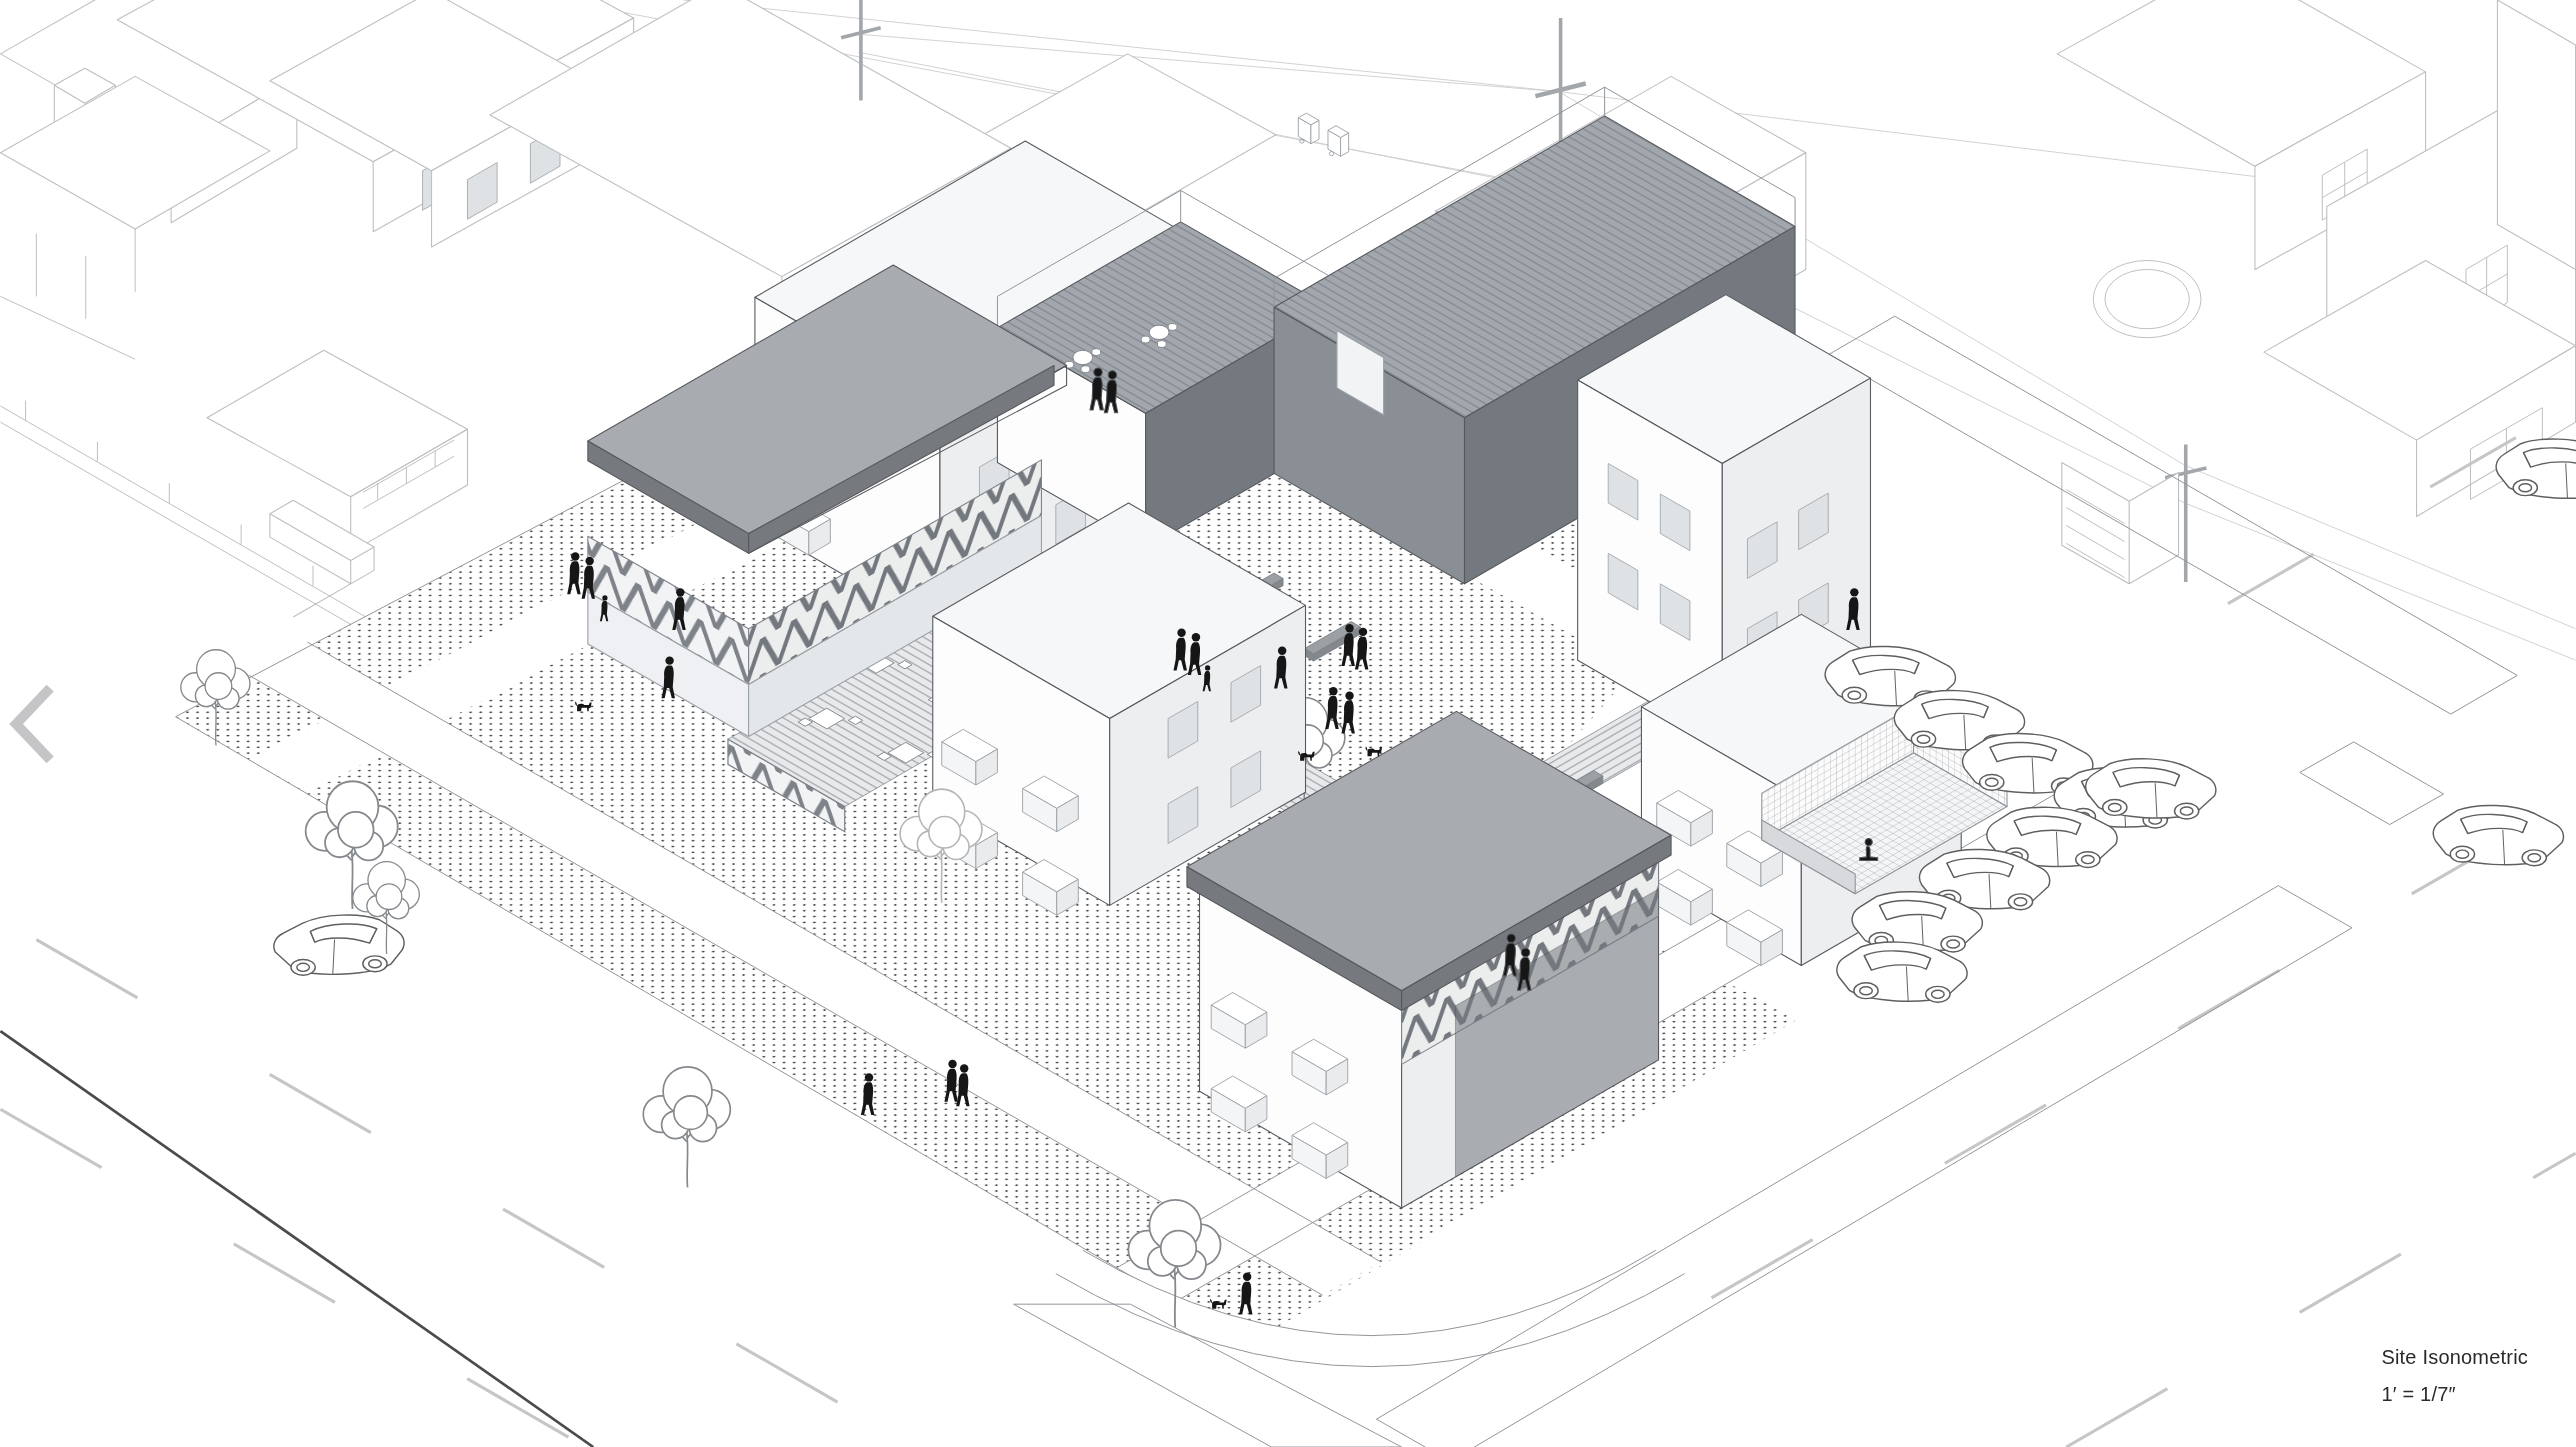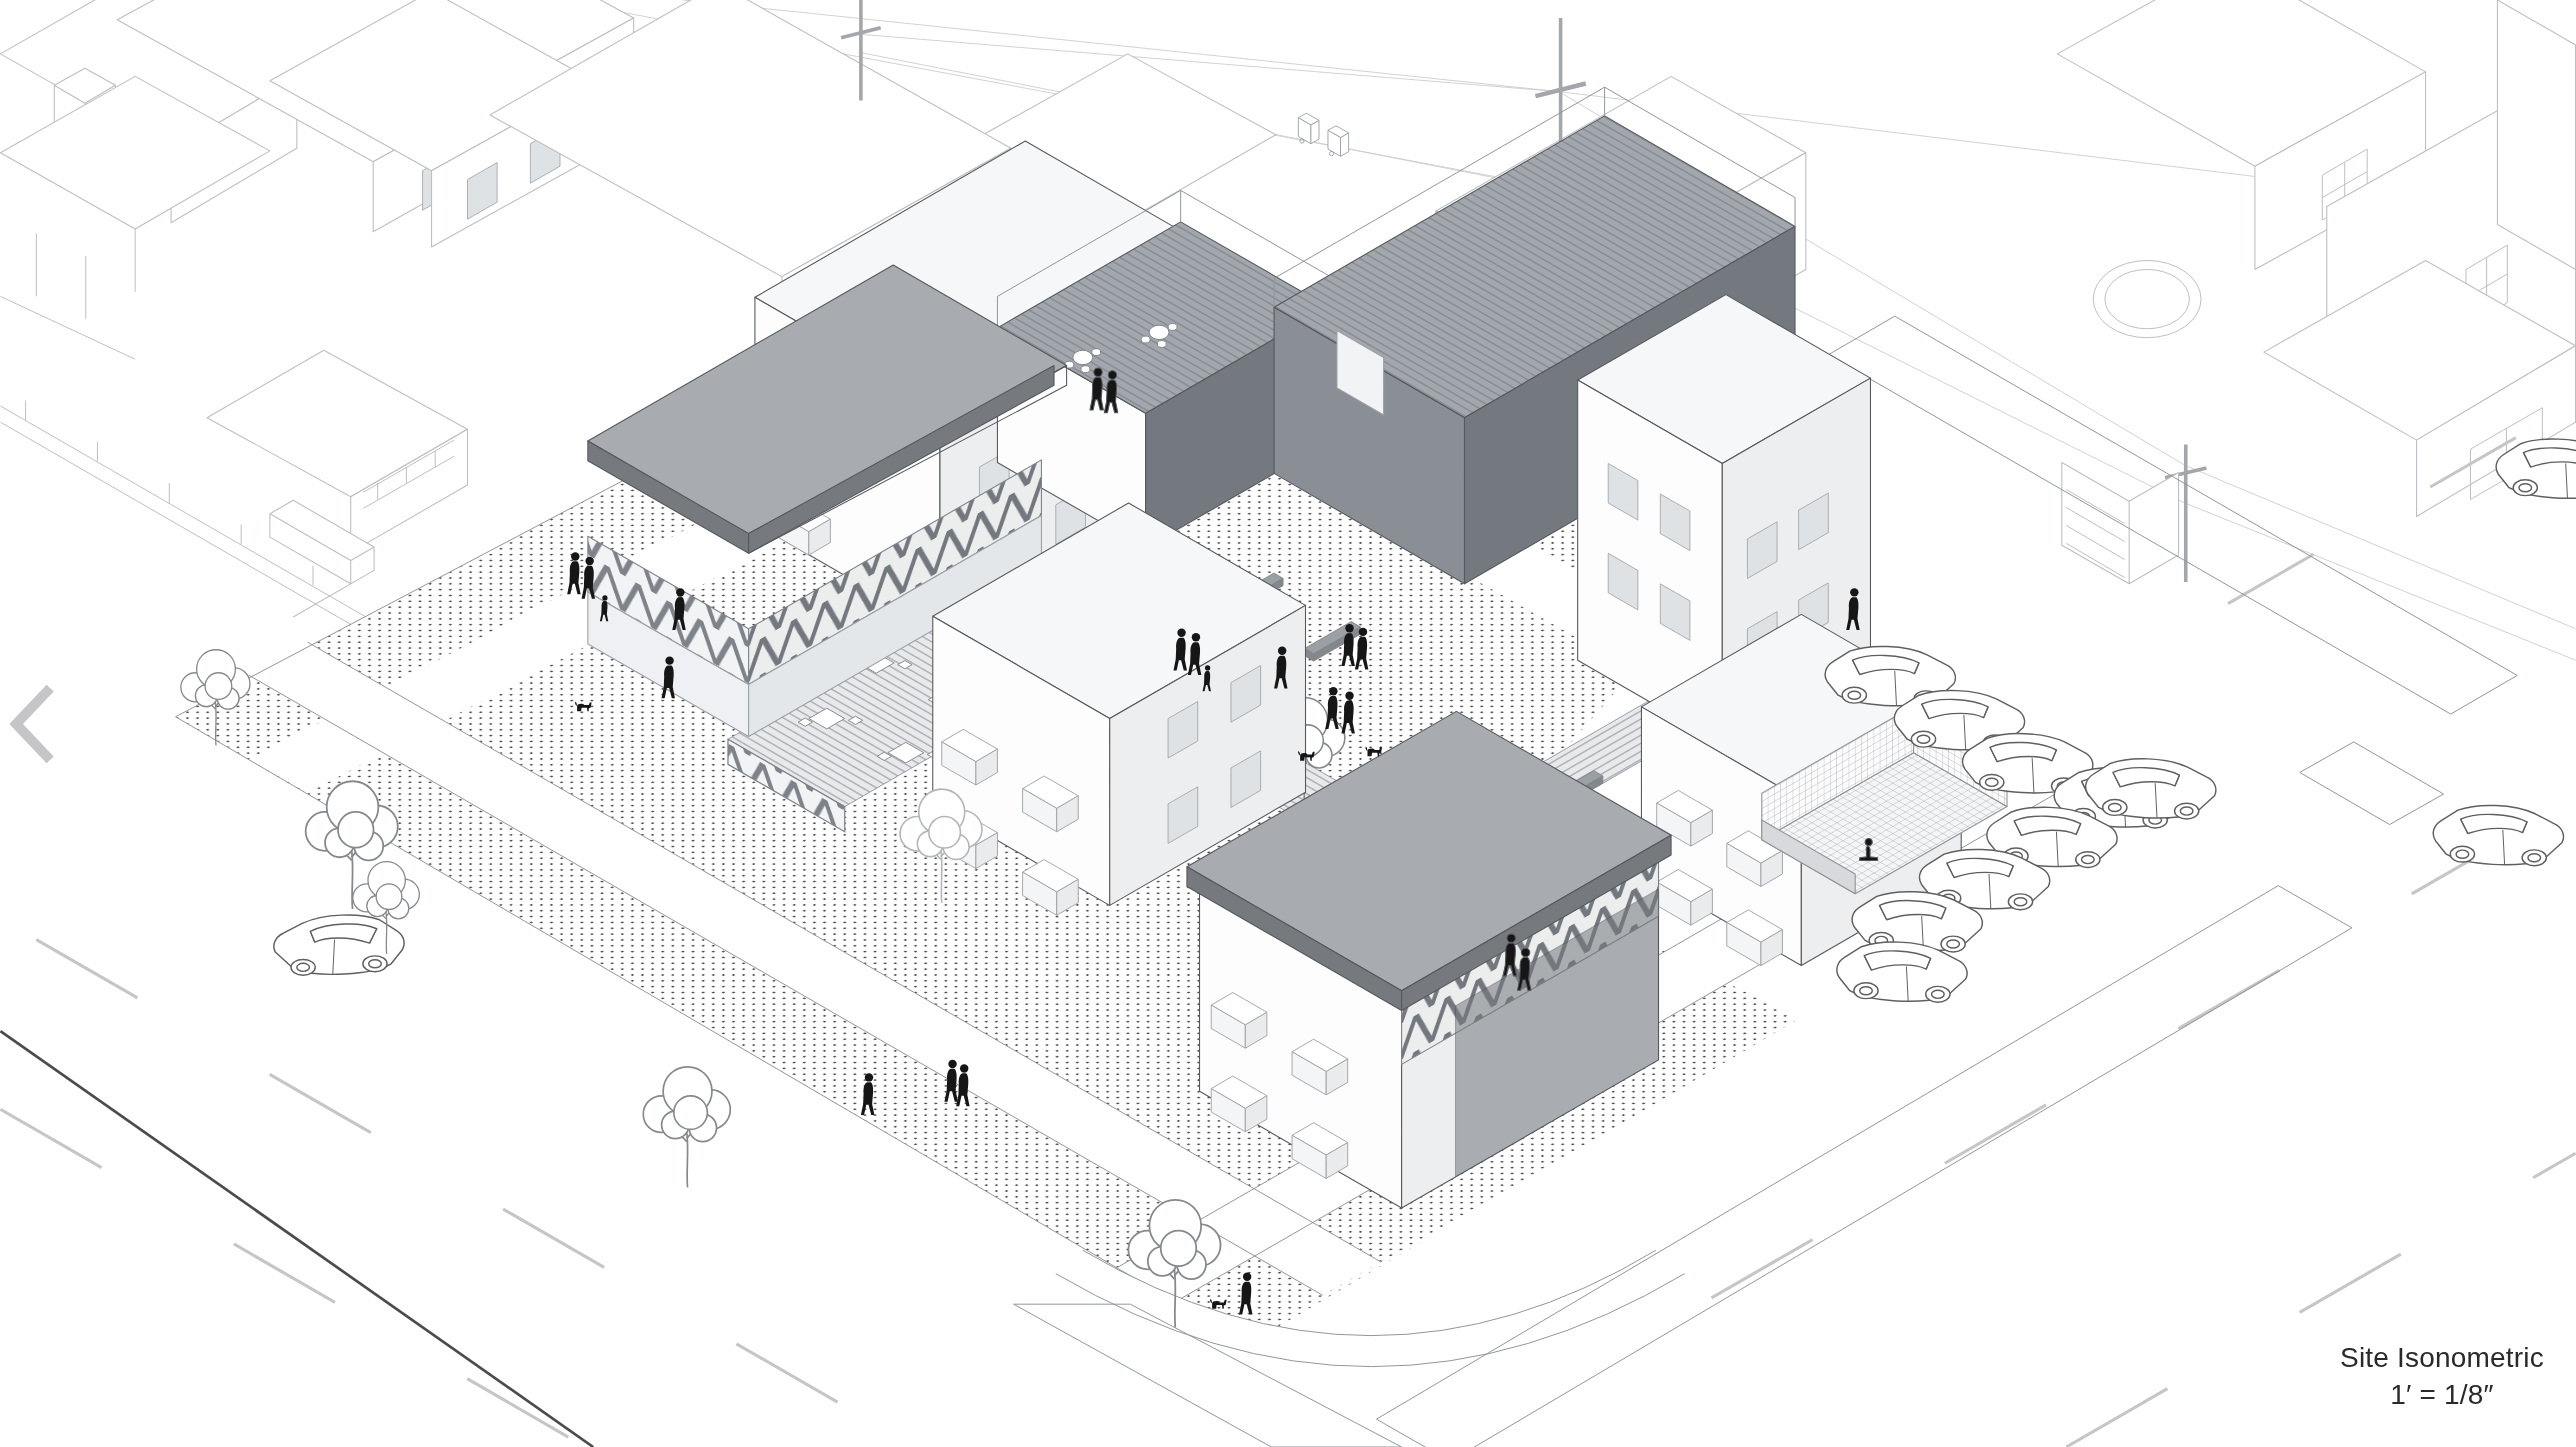--- a/index.html
+++ b/index.html
@@ -19,22 +19,22 @@
   .fW{fill:#fdfdfe}.fL{fill:#f6f7f8}.fR{fill:#eceef0}
   .roofG{fill:var(--roof_gray)}.roofE{fill:var(--roof_dark_edge)}
   .dkL{fill:var(--wall_dark)}.dkR{fill:var(--wall_darker)}
   .eln{stroke:var(--edge_line);fill:none;stroke-width:1.1}
   .dash{stroke:#c6c6c6;stroke-width:3.5;fill:none}
   .curb{stroke:#4b4b4b;stroke-width:3;fill:none}
   .car{stroke:#5f5f5f;fill:#ffffff;stroke-width:1.6;stroke-linejoin:round}
   .tree{stroke:#85898d;fill:#ffffff;stroke-width:1.1}
   .treew{stroke:#b3b6b9;fill:#ffffff;stroke-width:1.1}
   .nav-chevron{position:absolute;left:5.4px;top:681px;width:58px;height:86px;cursor:pointer;background:none;border:none;padding:0}
-  .caption{position:absolute;right:32px;bottom:34px;text-align:center;color:var(--ink);
-           font-size:28px;line-height:37px;letter-spacing:0.2px}
+  .caption{position:absolute;right:48px;bottom:34px;text-align:left;color:var(--ink);
+           font-size:20px;line-height:37px;letter-spacing:0.2px}
 </style>
 </head>
 <body>
 
 <div class="stage">
 <svg width="2576" height="1447" viewBox="0 0 2867 1611">
   <defs>
 
     <pattern id="stip" width="13" height="13" patternUnits="userSpaceOnUse" patternTransform="matrix(0.866,0.5,0.866,-0.5,0,0)">
       <rect width="13" height="13" fill="#ffffff"></rect>
@@ -456,16 +456,16 @@
 </svg>
 
 <button class="nav-chevron" aria-label="previous">
   <svg width="58" height="86" viewBox="0 0 64 96">
     <polyline points="50,8 12,48 50,88" fill="none" stroke="var(--chevron_gray)" stroke-width="11"></polyline>
   </svg>
 </button>
 
 <div class="caption">
   <div>Site Isonometric</div>
-  <div>1′ = 1/8″</div>
+  <div>1′ = 1/7″</div>
 </div>
 </div>
 
 
 </body></html>

